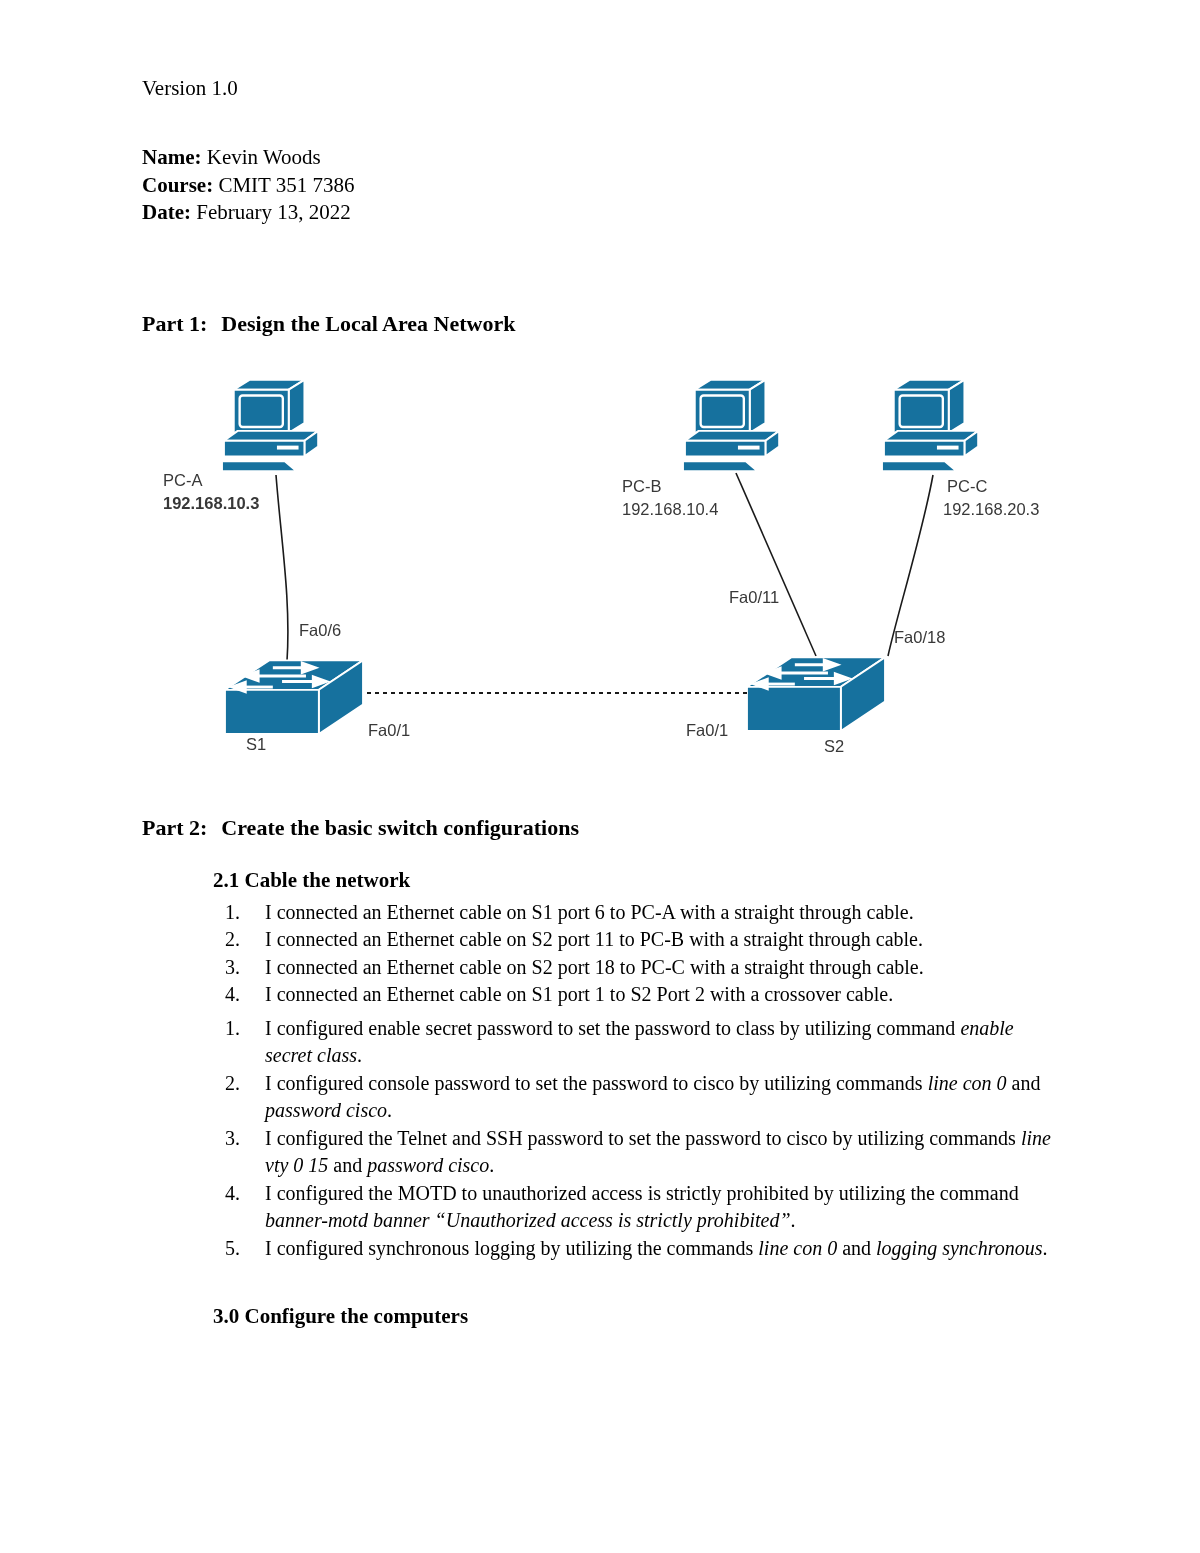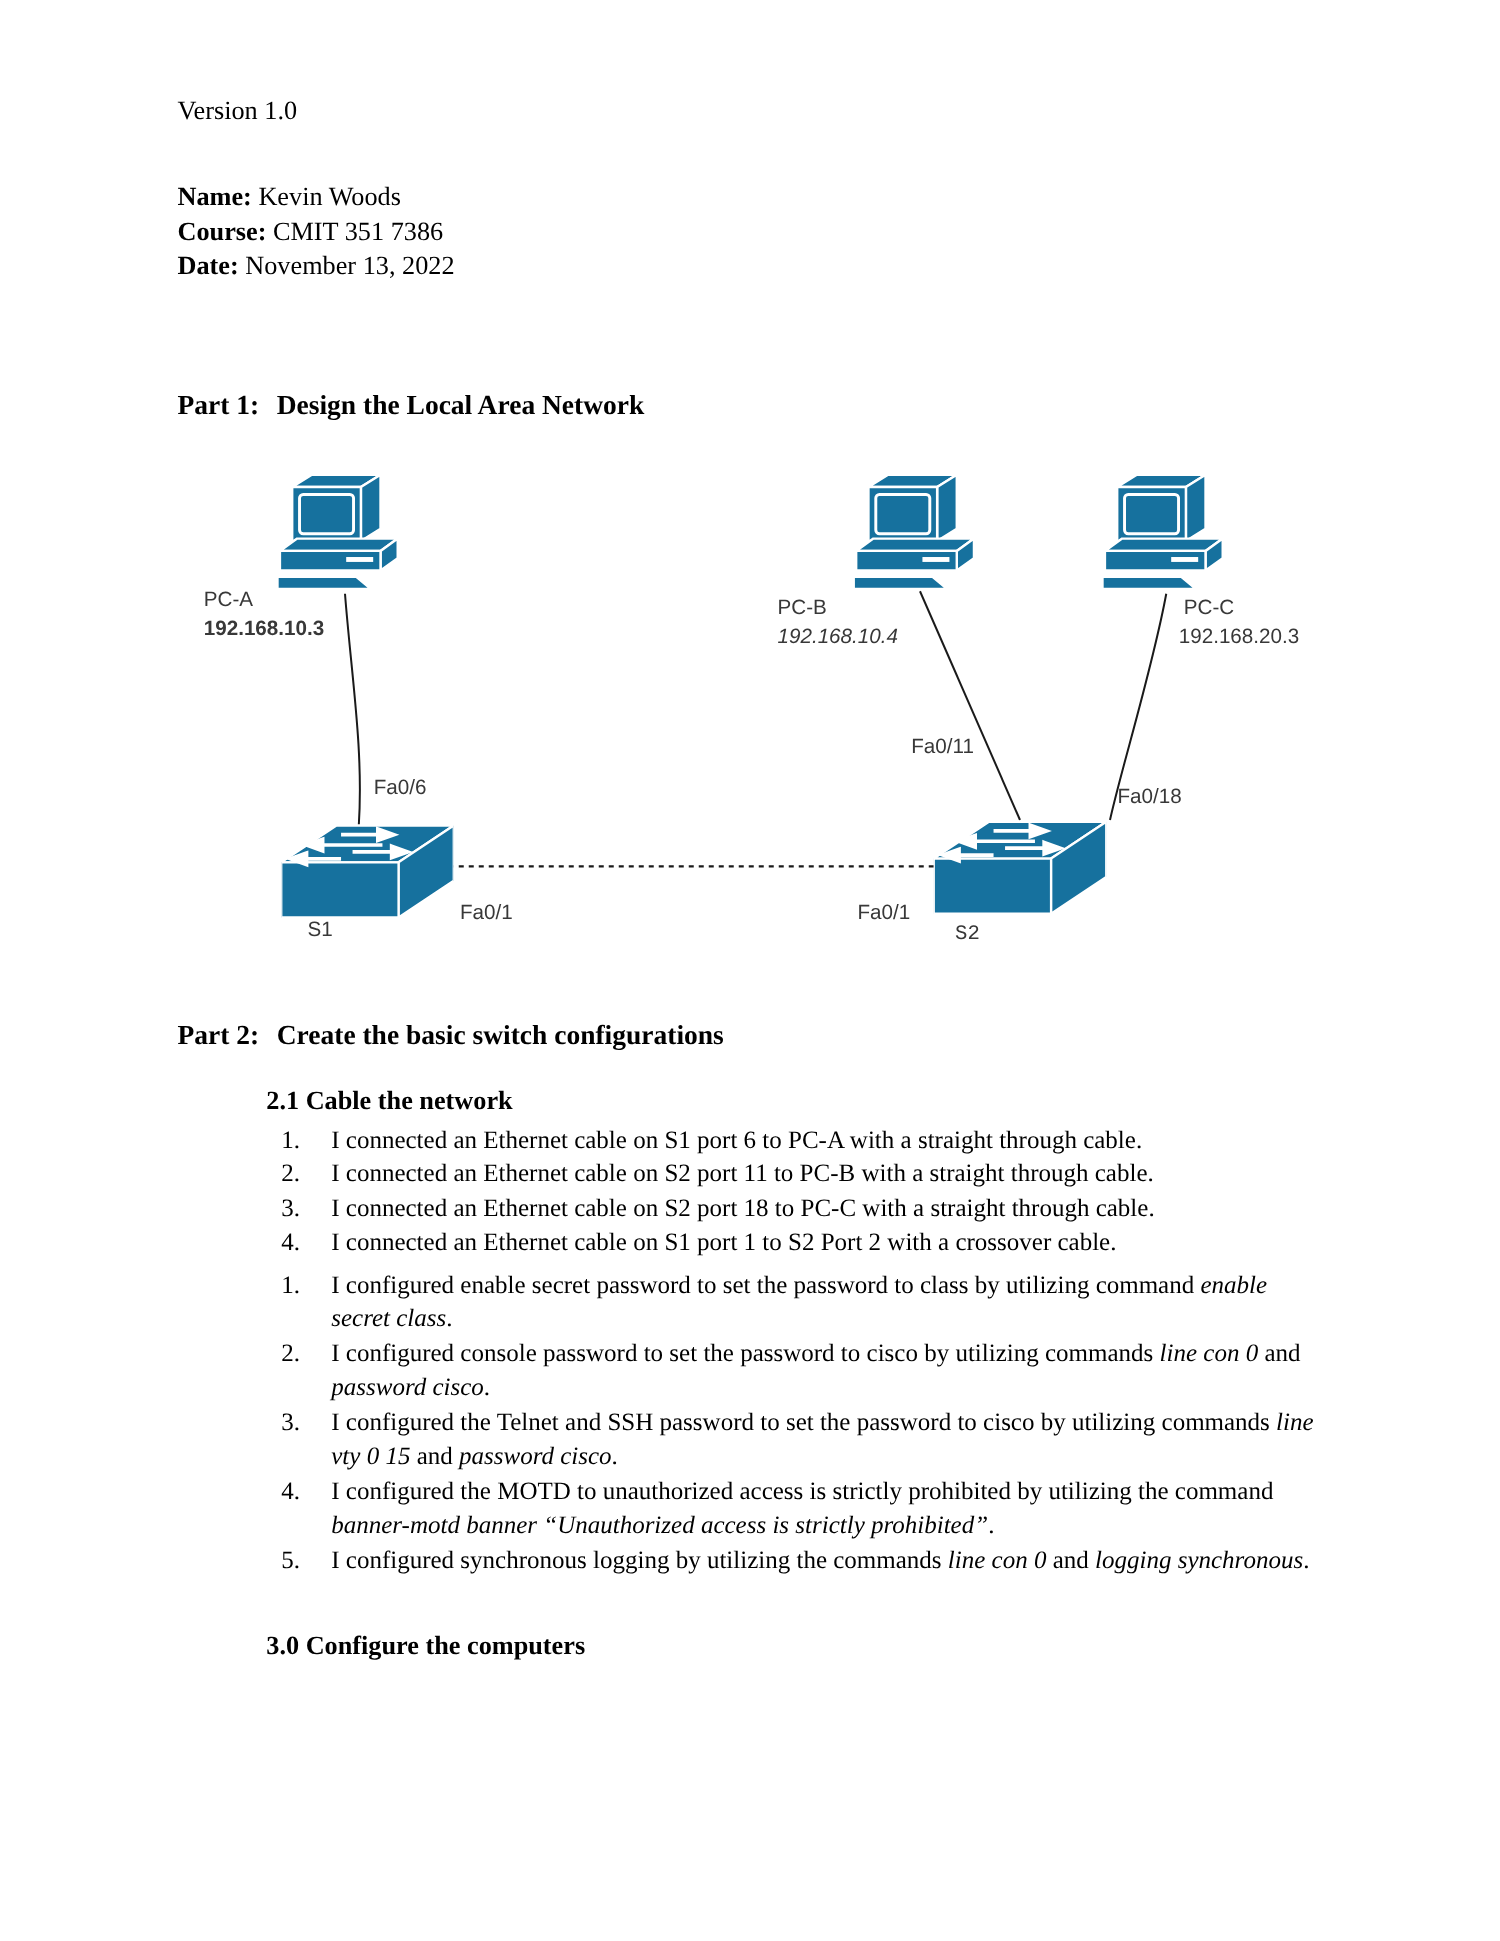--- a/index.html
+++ b/index.html
@@ -67,21 +67,21 @@
 </head>
 <body>
 
 <div class="page">
 
   <p class="version">Version 1.0</p>
 
   <div class="meta">
     <div class="row"><b>Name:</b> <span>Kevin Woods</span></div>
     <div class="row"><b>Course:</b> <span>CMIT 351 7386</span></div>
-    <div class="row"><b>Date:</b> <span>November 13, 2022</span></div>
+    <div class="row"><b>Date:</b> <span>February 13, 2022</span></div>
   </div>
 
   <h1 class="part-title"><span class="prefix">Part 1:</span><span>Design the Local Area Network</span></h1>
 
   <div class="diagram">
 
     <svg class="wires" width="1200" height="415" viewBox="0 0 1200 415">
       <path d="M276,120 C281,185 291,245 287,306" fill="none" stroke="#1a1a1a" stroke-width="1.6"></path>
       <path d="M736,118 L816,301" fill="none" stroke="#1a1a1a" stroke-width="1.6"></path>
       <path d="M933,120 C922,180 897,260 888,301" fill="none" stroke="#1a1a1a" stroke-width="1.6"></path>
@@ -173,33 +173,33 @@
           <line x1="52" y1="37" x2="20" y2="37"></line>
             <polygon points="22,32 8,37 22,42"></polygon>
         </g>
       </svg>
     </div>
 
     <div class="dlabel" style="left:163px; top:116px;">PC-A</div>
     <div class="dlabel" style="left:163px; top:139px;font-weight:bold;">192.168.10.3</div>
 
     <div class="dlabel" style="left:622px; top:122px;">PC-B</div>
-    <div class="dlabel" style="left:622px; top:145px;font-style:italic;">192.168.10.4</div>
+    <div class="dlabel" style="left:622px; top:145px;">192.168.10.4</div>
 
     <div class="dlabel" style="left:947px; top:122px;">PC-C</div>
     <div class="dlabel" style="left:943px; top:145px;">192.168.20.3</div>
 
     <div class="dlabel" style="left:299px; top:266px;">Fa0/6</div>
     <div class="dlabel" style="left:729px; top:233px;">Fa0/11</div>
     <div class="dlabel" style="left:894px; top:273px;">Fa0/18</div>
     <div class="dlabel" style="left:368px; top:366px;">Fa0/1</div>
     <div class="dlabel" style="left:686px; top:366px;">Fa0/1</div>
 
     <div class="dlabel" style="left:246px; top:380px;">S1</div>
-    <div class="dlabel" style="left:764px; top:382px;font-family:Liberation Mono, monospace;">S2</div>
+    <div class="dlabel" style="left:824px; top:382px;">S2</div>
   </div>
 
   <h1 class="part-title part2-title"><span class="prefix">Part 2:</span><span>Create the basic switch configurations</span></h1>
 
   <div class="subsection">
     <h2 class="sub-title">2.1 Cable the network</h2>
     <ol class="doc-list">
       <li><span>I connected an Ethernet cable on S1 port 6 to PC-A with a straight through cable.</span></li>
       <li><span>I connected an Ethernet cable on S2 port 11 to PC-B with a straight through cable.</span></li>
       <li><span>I connected an Ethernet cable on S2 port 18 to PC-C with a straight through cable.</span></li>

